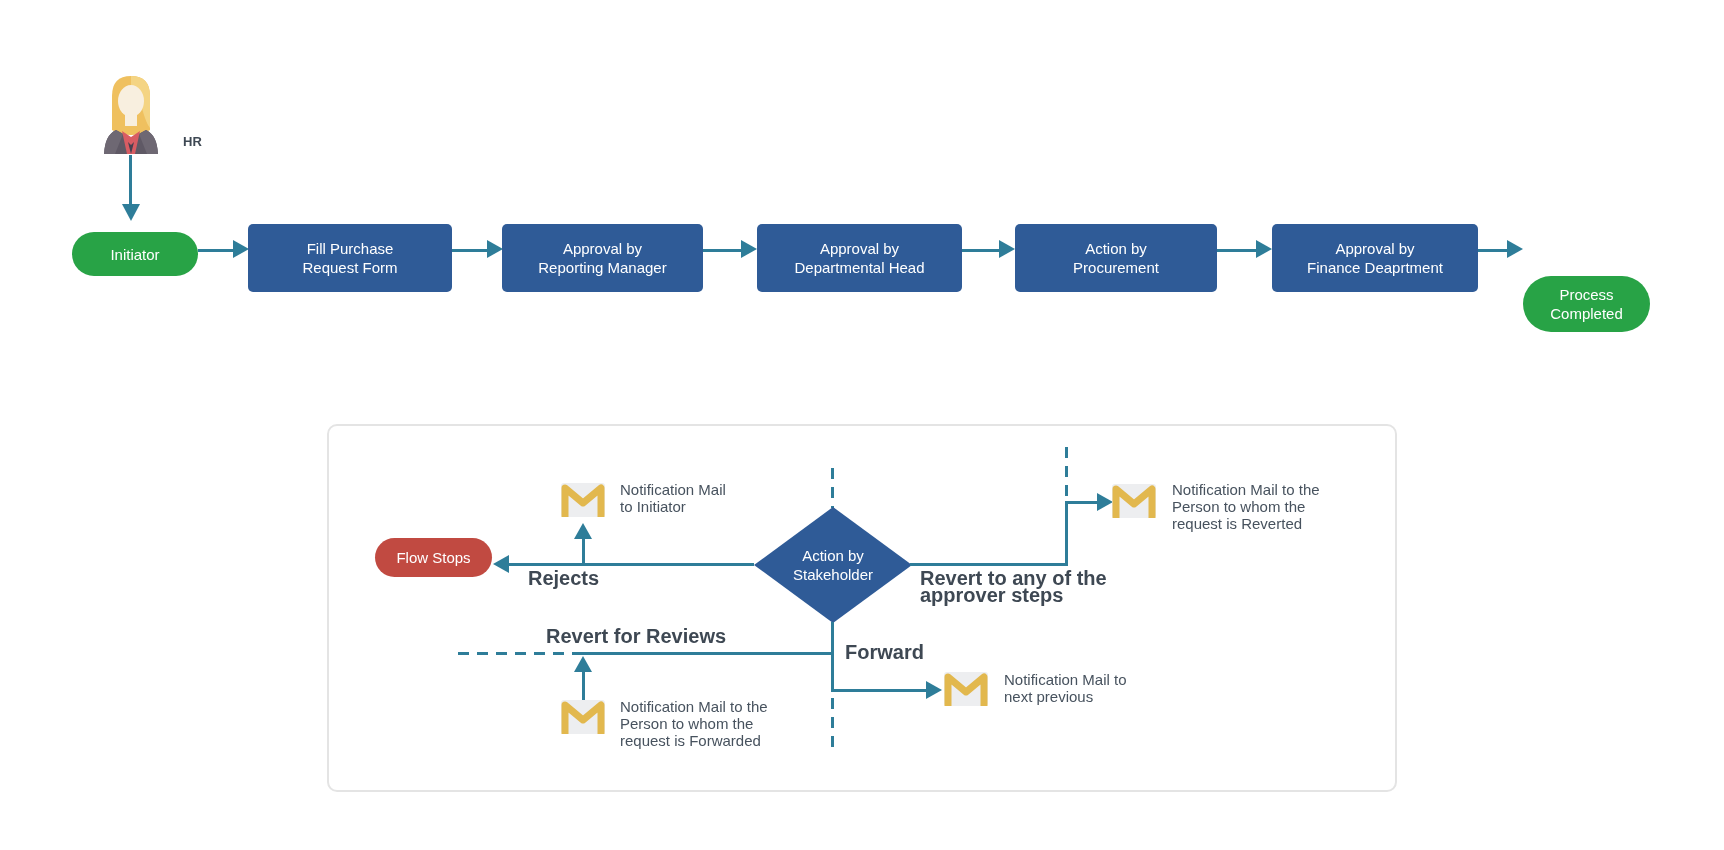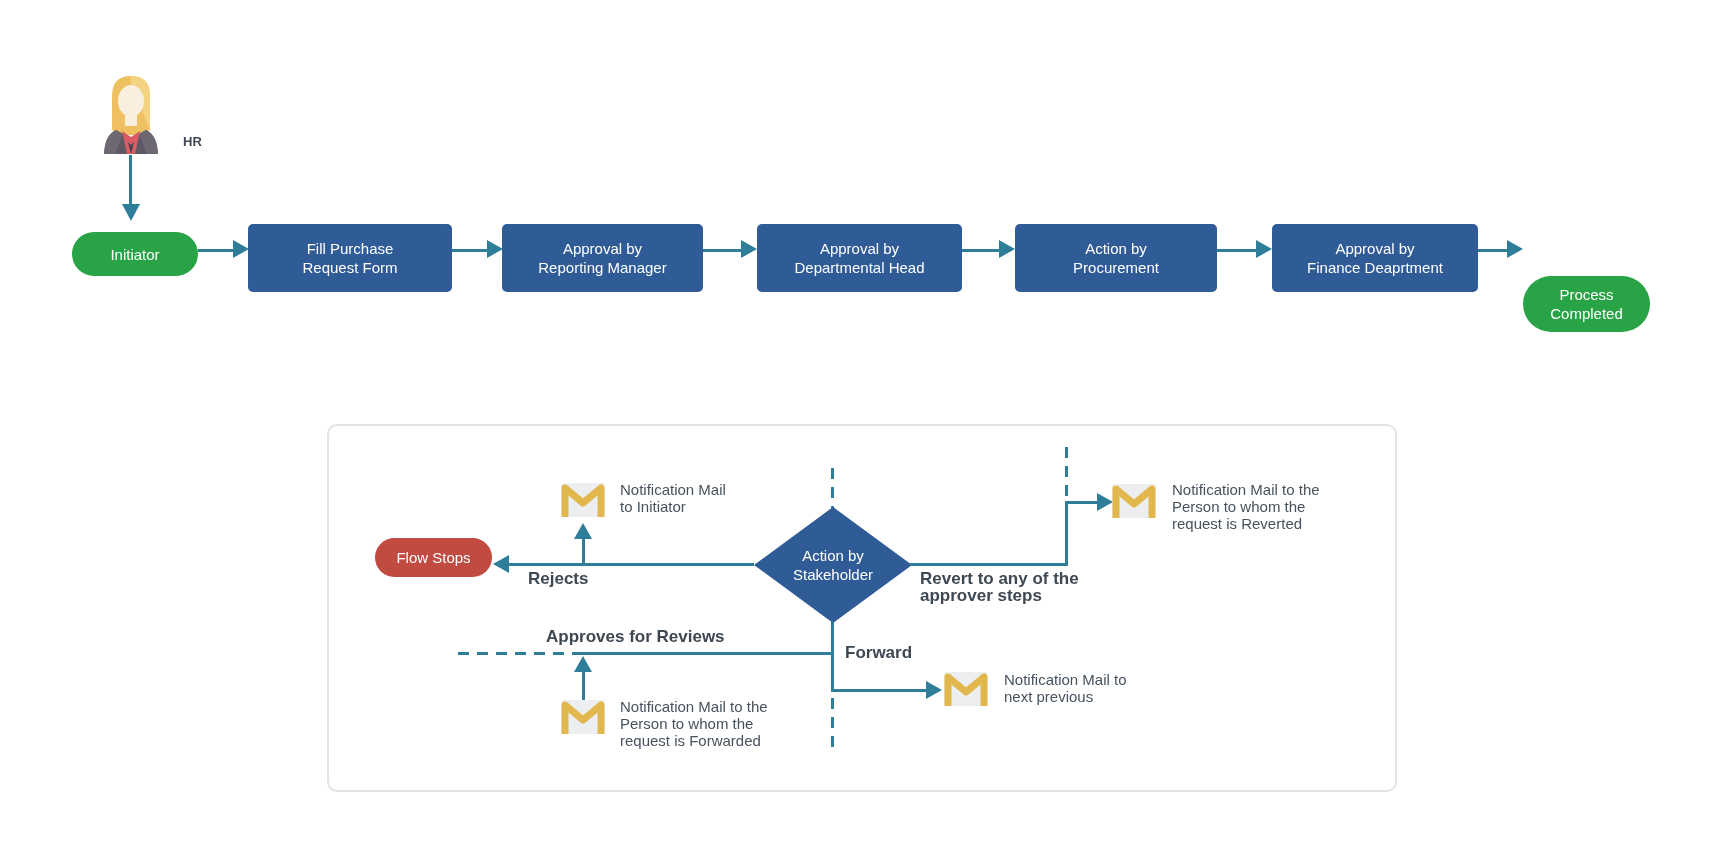--- a/index.html
+++ b/index.html
@@ -34,21 +34,21 @@
   .line-h{height:3px; background:var(--connector-teal);}
   .line-v{width:3px; background:var(--connector-teal);}
   .dash-h{height:3px; background:repeating-linear-gradient(90deg,var(--connector-teal) 0 11px,transparent 11px 19px);}
   .dash-v{width:3px; background:repeating-linear-gradient(180deg,var(--connector-teal) 0 11px,transparent 11px 19px);}
   .ah{width:0; height:0;}
   .ah.right{border-top:9px solid transparent; border-bottom:9px solid transparent; border-left:16px solid var(--connector-teal);}
   .ah.left {border-top:9px solid transparent; border-bottom:9px solid transparent; border-right:16px solid var(--connector-teal);}
   .ah.up   {border-left:9px solid transparent; border-right:9px solid transparent; border-bottom:16px solid var(--connector-teal);}
   .ah.down {border-left:9px solid transparent; border-right:9px solid transparent; border-top:17px solid var(--connector-teal);}
   
-  .branch-label{color:var(--label-dark); font-size:17px; font-weight:700; line-height:17px; white-space:pre-line;}
+  .branch-label{color:var(--label-dark); font-size:20px; font-weight:700; line-height:17px; white-space:pre-line;}
   .mail-text{color:var(--text-dark); font-size:15px; line-height:17px; white-space:pre-line;}
   .actor-label{color:var(--label-dark); font-size:13px; font-weight:700;}
   
   .panel{border:2px solid var(--panel-border); border-radius:10px; background:#fff;}
 </style>
 </head>
 <body>
 
 <div class="canvas">
 
@@ -152,21 +152,21 @@
   <svg class="abs" style="left:944px;top:672px;" width="44" height="34" viewBox="0 0 44 34">
     <rect x="0" y="0" width="44" height="34" rx="3" fill="var(--mail-paper)"></rect>
     <path d="M4 36 V5 L22 20 L40 5 V36" fill="none" stroke="var(--mail-gold)" stroke-width="7" stroke-linejoin="round"></path>
   </svg>
   <div class="abs mail-text" style="left:1004px;top:671px;">Notification Mail to
 next previous</div>
   <div class="abs dash-v" style="left:831px;top:698px;height:56px;"></div>
 
   <div class="abs line-h" style="left:577px;top:652px;width:256px;"></div>
   <div class="abs dash-h" style="left:458px;top:652px;width:119px;"></div>
-  <div class="abs branch-label" style="left:546px;top:628px;">Approves for Reviews</div>
+  <div class="abs branch-label" style="left:546px;top:628px;">Revert for Reviews</div>
   <div class="abs line-v" style="left:582px;top:671px;height:29px;"></div>
   <div class="abs ah up" style="left:574px;top:656px;"></div>
   <svg class="abs" style="left:561px;top:700px;" width="44" height="34" viewBox="0 0 44 34">
     <rect x="0" y="0" width="44" height="34" rx="3" fill="var(--mail-paper)"></rect>
     <path d="M4 36 V5 L22 20 L40 5 V36" fill="none" stroke="var(--mail-gold)" stroke-width="7" stroke-linejoin="round"></path>
   </svg>
   <div class="abs mail-text" style="left:620px;top:698px;">Notification Mail to the
 Person to whom the
 request is Forwarded</div>
 

